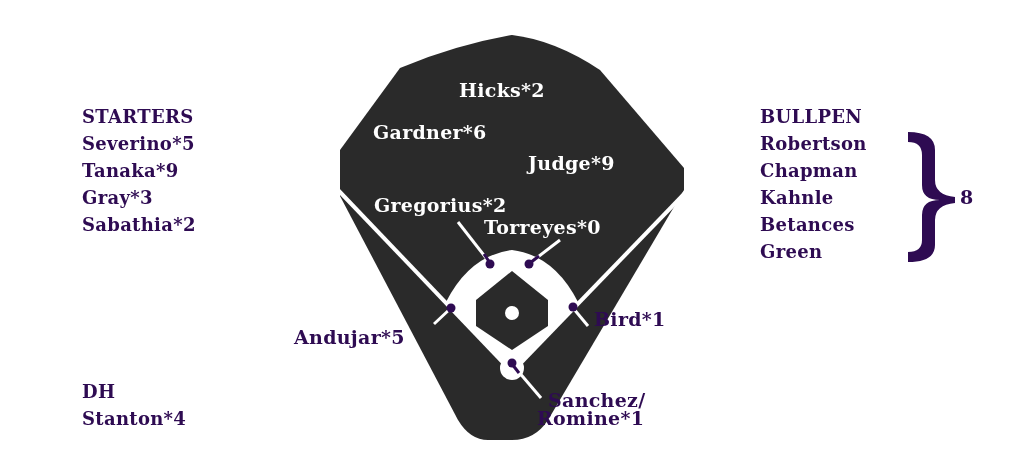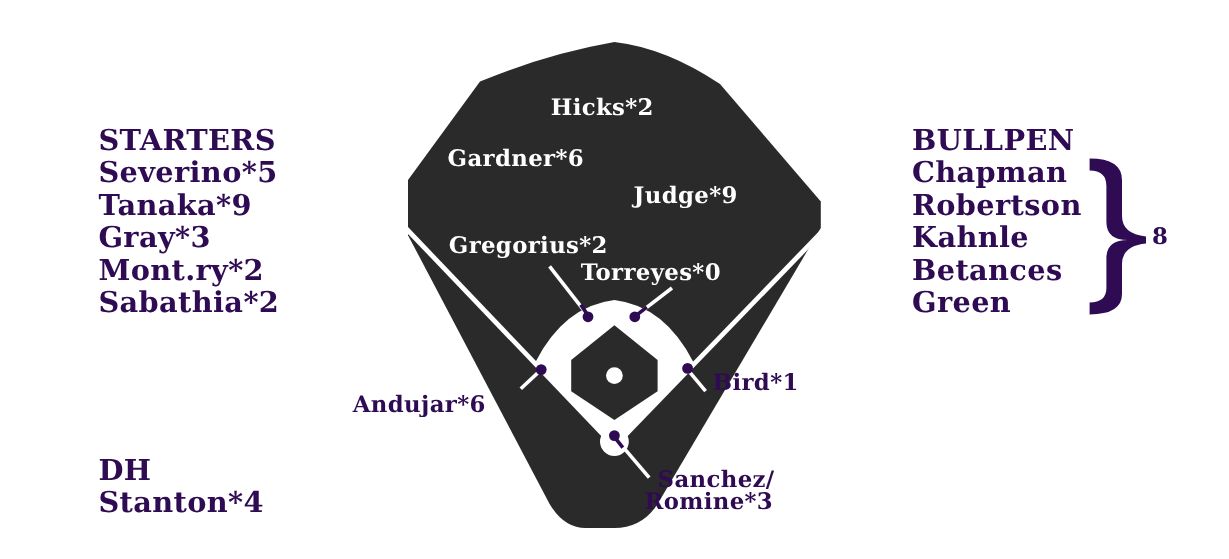--- a/index.html
+++ b/index.html
@@ -3,21 +3,21 @@
 <meta charset="utf-8">
 <style>
   html, body { margin: 0; padding: 0; background: #ffffff; }
   body { width: 1024px; height: 466px; position: relative; overflow: hidden;
          font-family: "DejaVu Serif", serif; }
   .lbl { position: absolute; font-family: "DejaVu Serif", serif; font-weight: bold;
          font-size: 19px; line-height: 27px; white-space: nowrap; letter-spacing: 0.3px; }
   .purple { color: #2e0b52; }
   .white { color: #ffffff; }
   .list { position: absolute; font-family: "DejaVu Serif", serif; font-weight: bold;
-          font-size: 24px; color: #2e0b52; line-height: 27px; letter-spacing: 0.3px; }
+          font-size: 18px; color: #2e0b52; line-height: 27px; letter-spacing: 0.3px; }
   .list div { white-space: nowrap; }
   svg.field { position: absolute; left: 0; top: 0; }
 </style>
 </head>
 <body>
 
 <svg class="field" width="1024" height="466" viewBox="0 0 1024 466">
 
   <path d="M 400 68 Q 455 45 512 35 Q 555 40 600 70 L 684 168 L 684 190
            L 548 420 Q 535 440 512 440 L 488 440 Q 470 440 458 420 L 340 196 L 340 150 Z" fill="#2a2a2a"></path>
@@ -55,40 +55,39 @@
            Q 935 205 935 220 L 935 245 Q 935 262 908 262 L 908 252
            Q 922 252 922 240 L 922 215 Q 922 200 940 200
            Q 922 200 922 185 L 922 155 Q 922 142 908 142 Z" fill="#2e0b52"></path>
 </svg>
 
 <div class="list" style="left:82px; top:103px;">
   <div>STARTERS</div>
   <div>Severino*5</div>
   <div>Tanaka*9</div>
   <div>Gray*3</div>
-  <div>Mont.ry*2</div>
   <div>Sabathia*2</div>
 </div>
 
 <div class="list" style="left:82px; top:368px;margin-top:10px;">
   <div>DH</div>
   <div>Stanton*4</div>
 </div>
 
 <div class="list" style="left:760px; top:103px;">
   <div>BULLPEN</div>
+  <div>Robertson</div>
   <div>Chapman</div>
-  <div>Robertson</div>
   <div>Kahnle</div>
   <div>Betances</div>
   <div>Green</div>
 </div>
 <div class="lbl purple" style="left:960px; top:184px;">8</div>
 
 <div class="lbl white" style="left:459px; top:77px;">Hicks*2</div>
 <div class="lbl white" style="left:373px; top:119px;">Gardner*6</div>
 <div class="lbl white" style="left:528px; top:150px;">Judge*9</div>
 <div class="lbl white" style="left:374px; top:192px;">Gregorius*2</div>
 <div class="lbl white" style="left:484px; top:214px;">Torreyes*0</div>
-<div class="lbl purple" style="left:294px; top:324px;">Andujar*6</div>
+<div class="lbl purple" style="left:294px; top:324px;">Andujar*5</div>
 <div class="lbl purple" style="left:594px; top:306px;text-align:right;">Bird*1</div>
 <div class="lbl purple" style="left:548px; top:390px; line-height:20px;">Sanchez/</div>
-<div class="lbl purple" style="left:537px; top:408px; line-height:20px;">Romine*3</div>
+<div class="lbl purple" style="left:537px; top:408px; line-height:20px;">Romine*1</div>
 
 </body></html>

